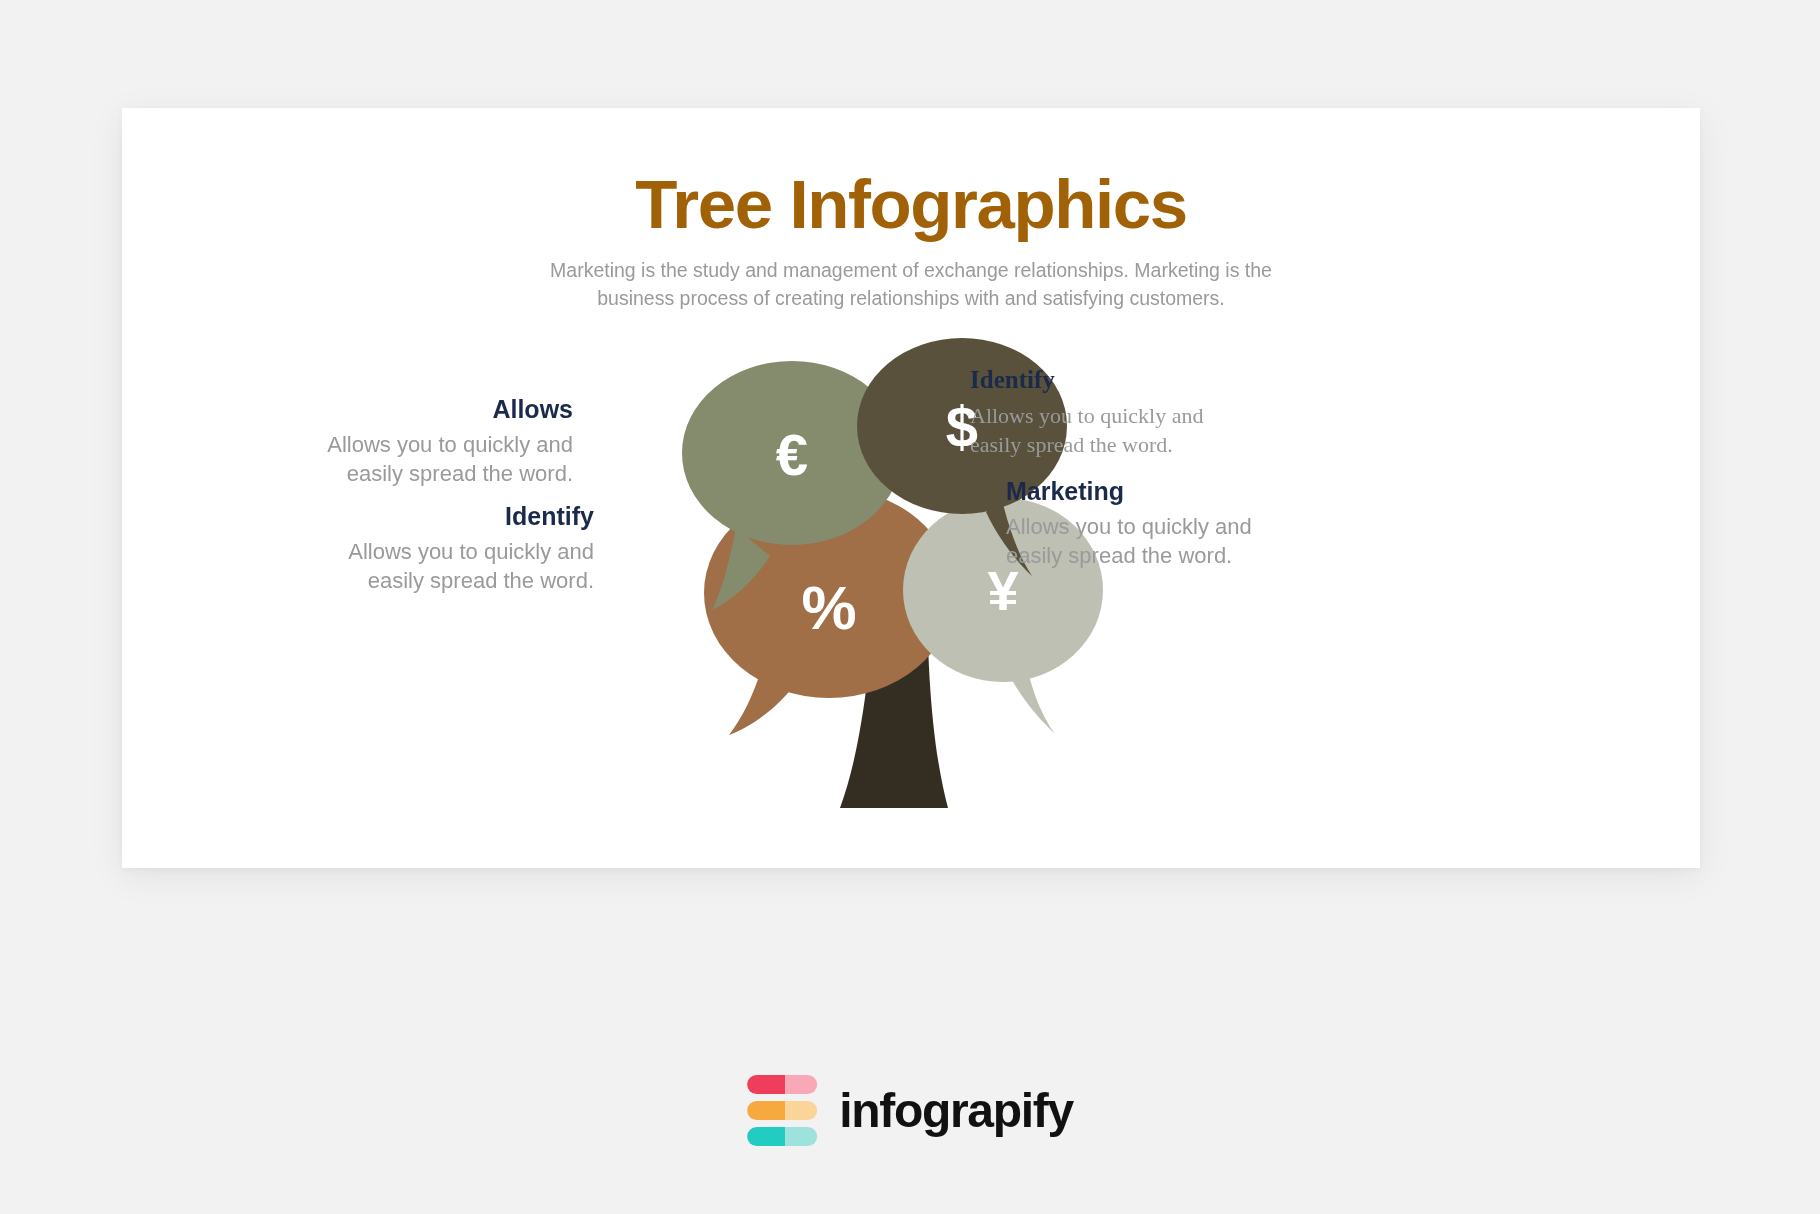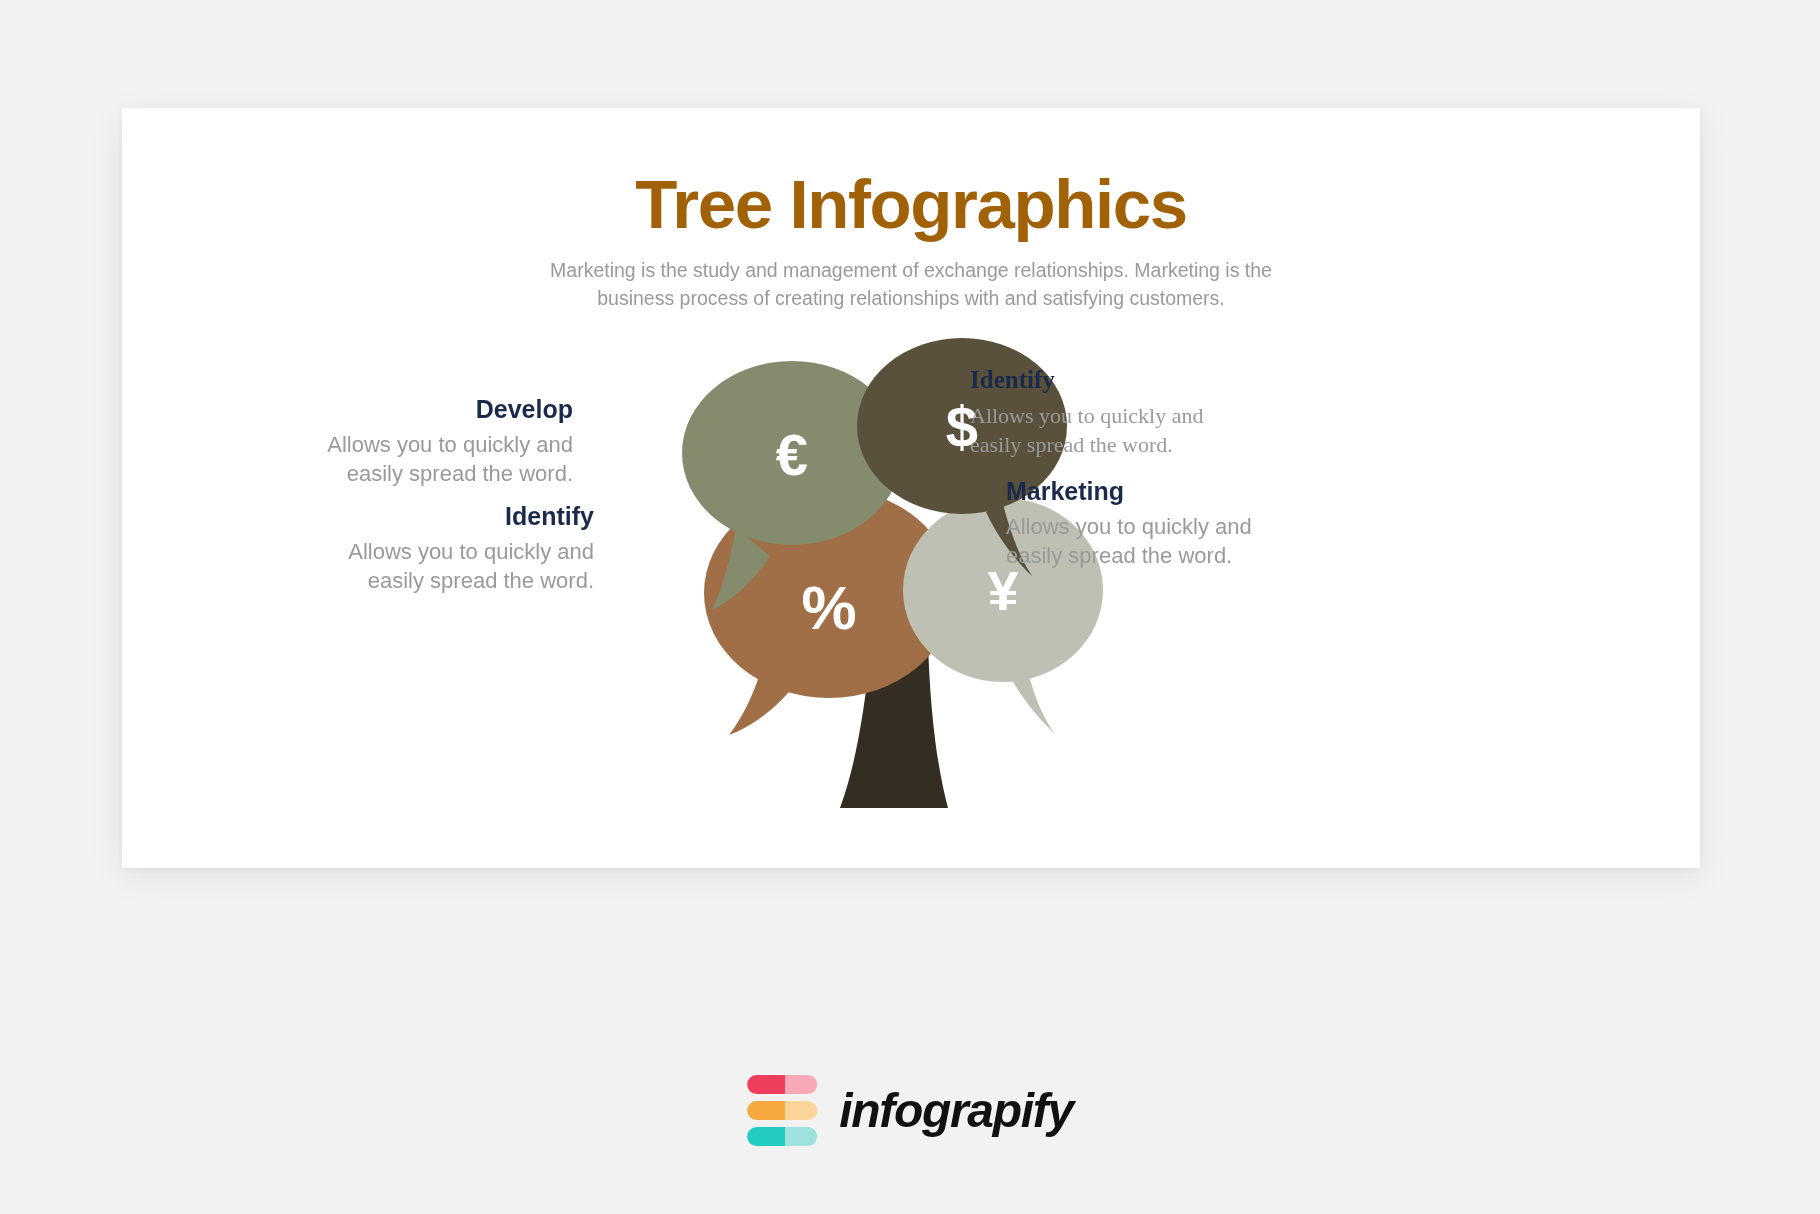--- a/index.html
+++ b/index.html
@@ -119,21 +119,20 @@
     width: 32px;
     border-top-right-radius: 10px;
     border-bottom-right-radius: 10px;
   }
   .logo-word {
     font-size: 48px;
     font-weight: bold;
     color: #111111;
     letter-spacing: -1.3px;
     line-height: 1;
-    font-style: italic;
   }
 </style>
 </head>
 <body style="background: rgb(242, 242, 242);">
 
 <div class="stage">
 
   <div class="slide-card" style="background: rgb(255, 255, 255);">
 
     <h1 class="page-title" style="color: #a16207;">Tree Infographics</h1>
@@ -170,21 +169,21 @@
         <g>
           <ellipse cx="840" cy="318" rx="105" ry="88" fill="#5a513c"></ellipse>
           <path d="M 880 392 C 888 424, 897 448, 910 468 C 893 452, 875 428, 864 404 Z" fill="#5a513c"></path>
           <text x="840" y="324" fill="#ffffff" font-family="Liberation Sans, sans-serif" font-size="58" font-weight="bold" text-anchor="middle" dominant-baseline="middle">$</text>
         </g>
 
       </svg>
     </div>
 
     <div class="callout callout-develop align-right">
-      <div class="callout-title">Develop</div>
+      <div class="callout-title">Allows</div>
       <div class="callout-desc">Allows you to quickly and
 easily spread the word.</div>
     </div>
 
     <div class="callout callout-analyze align-right">
       <div class="callout-title">Identify</div>
       <div class="callout-desc">Allows you to quickly and
 easily spread the word.</div>
     </div>
 

